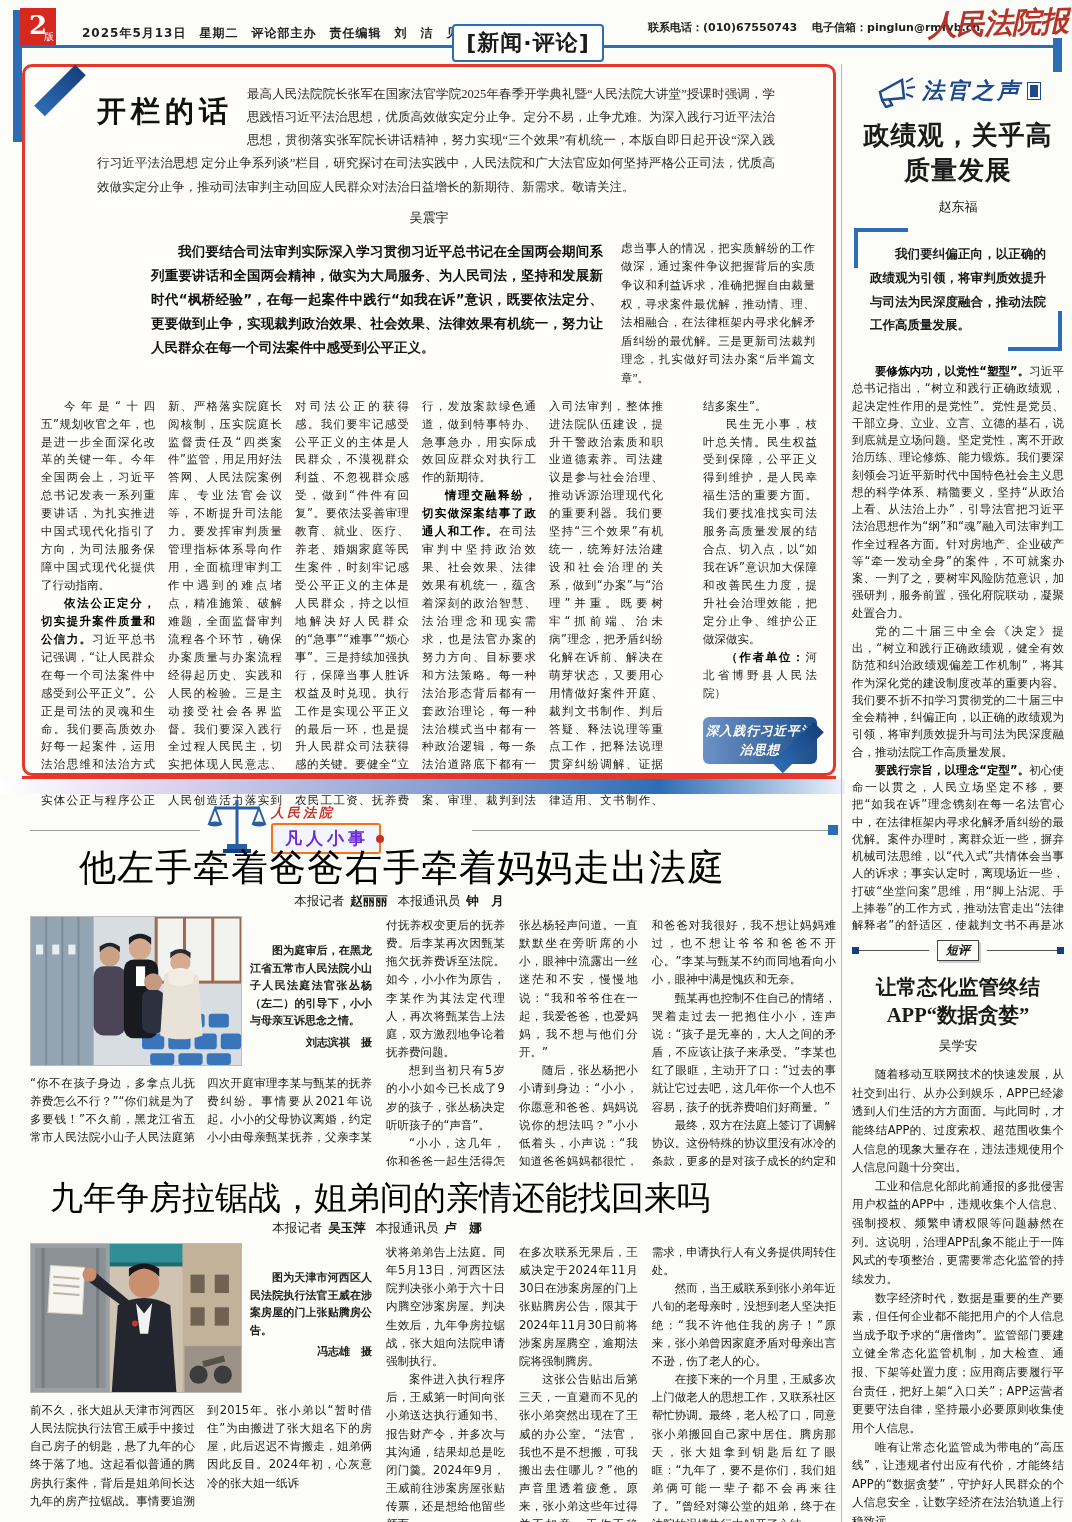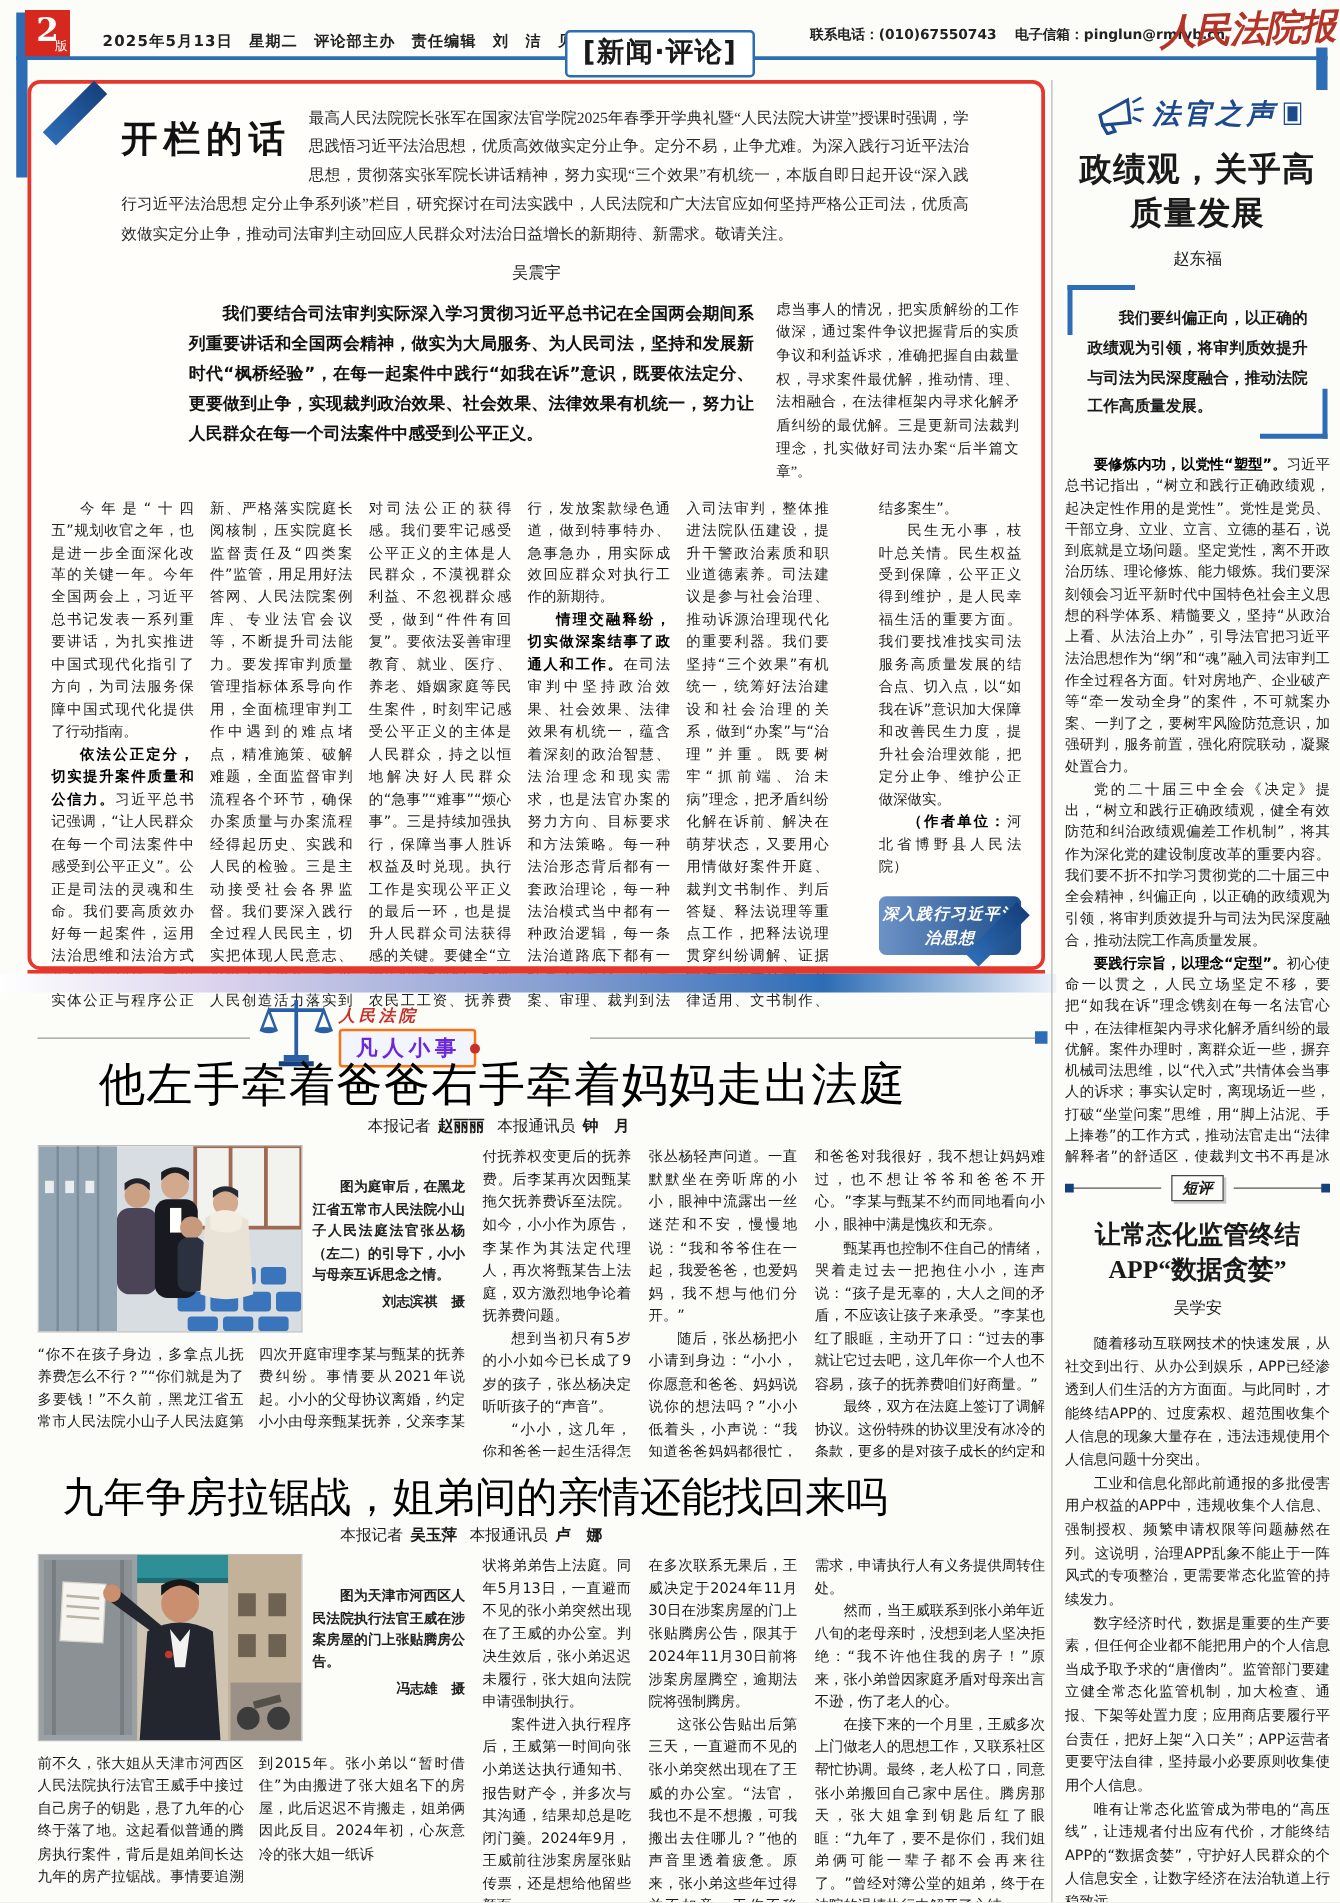--- a/index.html
+++ b/index.html
@@ -322,21 +322,21 @@
         <div class="caption">
           <div class="cap-t">图为天津市河西区人民法院执行法官王威在涉案房屋的门上张贴腾房公告。</div>
           <div class="photographer">冯志雄　摄</div>
         </div>
       </div>
       <div class="under">
           <p class="noind">前不久，张大姐从天津市河西区人民法院执行法官王威手中接过自己房子的钥匙，悬了九年的心终于落了地。这起看似普通的腾房执行案件，背后是姐弟间长达九年的房产拉锯战。事情要追溯到2015年。张小弟以“暂时借住”为由搬进了张大姐名下的房屋，此后迟迟不肯搬走，姐弟俩因此反目。2024年初，心灰意冷的张大姐一纸诉</p>
         </div>
     </div>
     <div class="scol">
-        <p class="noind">状将弟弟告上法庭。同年5月13日，一直避而不见的张小弟突然出现在了王威的办公室。判决生效后，张小弟迟迟未履行，张大姐向法院申请强制执行。</p>
+        <p class="noind">状将弟弟告上法庭。同年5月13日，河西区法院判决张小弟于六十日内腾空涉案房屋。判决生效后，九年争房拉锯战，张大姐向法院申请强制执行。</p>
         <p>案件进入执行程序后，王威第一时间向张小弟送达执行通知书、报告财产令，并多次与其沟通，结果却总是吃闭门羹。2024年9月，王威前往涉案房屋张贴传票，还是想给他留些颜面。</p>
       </div>
     <div class="scol">
         <p class="noind">在多次联系无果后，王威决定于2024年11月30日在涉案房屋的门上张贴腾房公告，限其于2024年11月30日前将涉案房屋腾空，逾期法院将强制腾房。</p>
         <p>这张公告贴出后第三天，一直避而不见的张小弟突然出现在了王威的办公室。“法官，我也不是不想搬，可我搬出去住哪儿？”他的声音里透着疲惫。原来，张小弟这些年过得并不如意，工作不稳定，住处也没有着落。王威一边安抚他的情绪，一边释法明理。</p>
       </div>
     <div class="scol wide">
         <p class="noind">需求，申请执行人有义务提供周转住处。</p>
         <p>然而，当王威联系到张小弟年近八旬的老母亲时，没想到老人坚决拒绝：“我不许他住我的房子！”原来，张小弟曾因家庭矛盾对母亲出言不逊，伤了老人的心。</p>
         <p>在接下来的一个月里，王威多次上门做老人的思想工作，又联系社区帮忙协调。最终，老人松了口，同意张小弟搬回自己家中居住。腾房那天，张大姐拿到钥匙后红了眼眶：“九年了，要不是你们，我们姐弟俩可能一辈子都不会再来往了。”曾经对簿公堂的姐弟，终于在法院的温情执行中解开了心结。</p>

